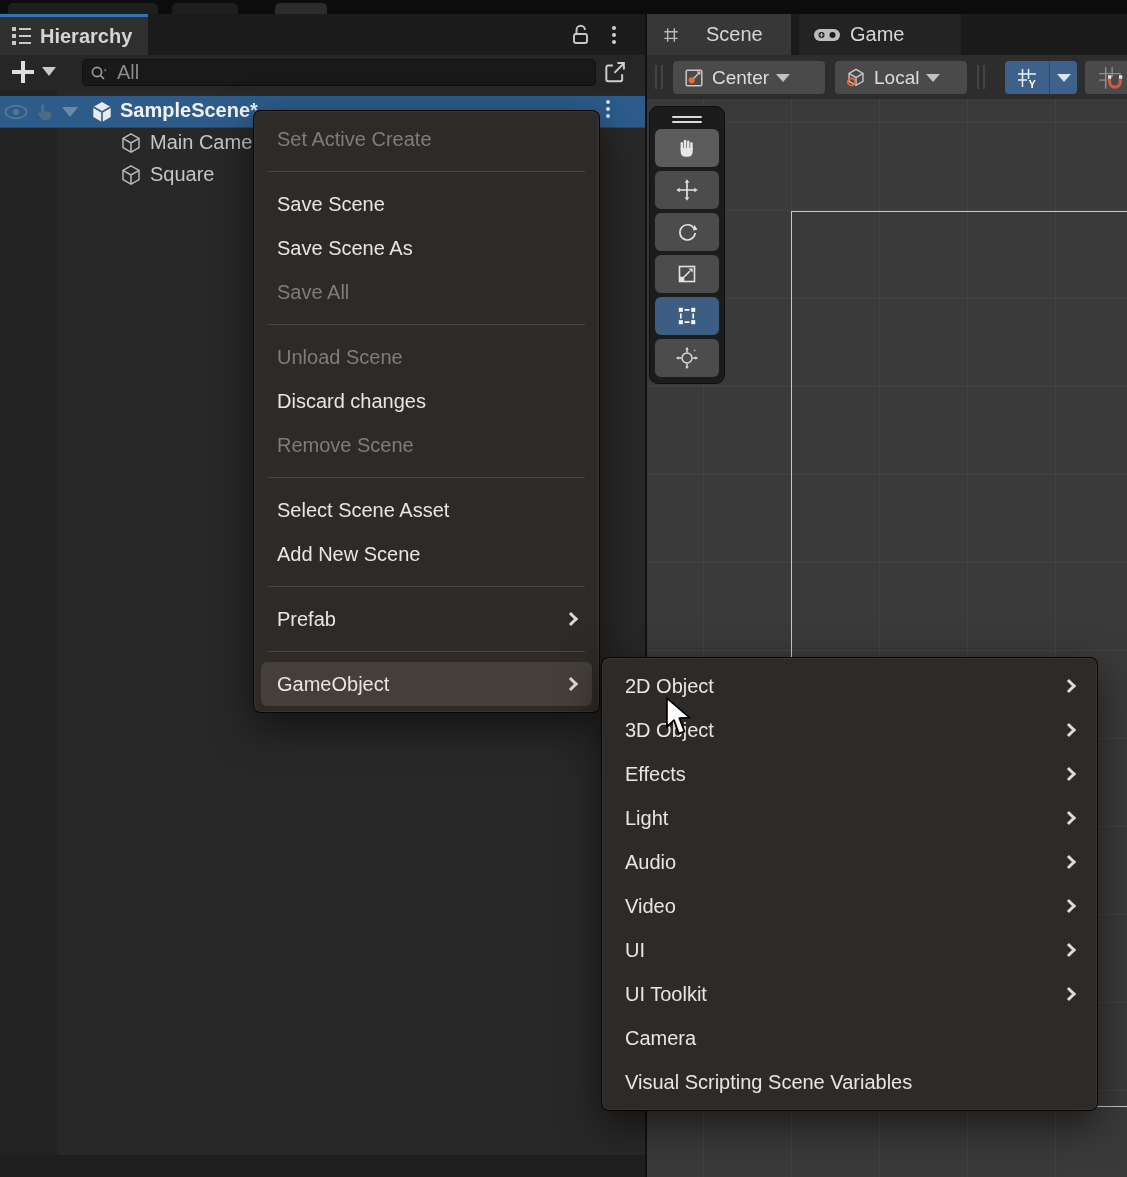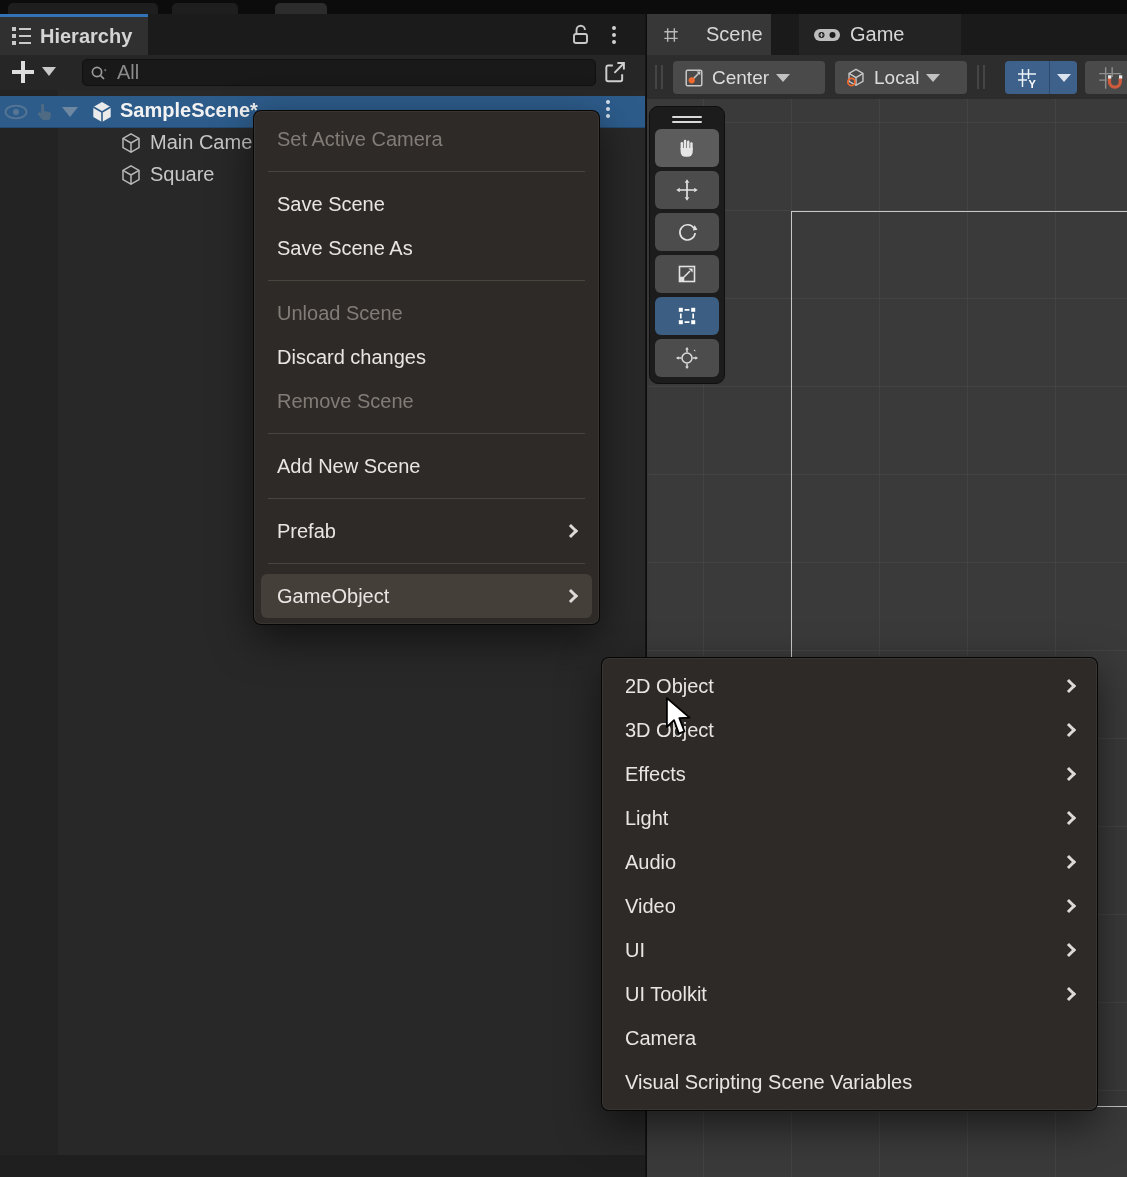--- a/index.html
+++ b/index.html
@@ -44,21 +44,21 @@
   .row-label { font-size:20px; color:#c6c6c6; white-space:nowrap; }
   .row-label.scene-name { color:#f2f2f2; font-weight:bold; }
   .h-bottom { position:absolute; left:0; top:1065px; width:645px; height:22px; background:#1f1f1f; }
 
   .tri-down { width:0; height:0; border-left:8px solid transparent; border-right:8px solid transparent; border-top:10px solid #6e88a1; }
 
   
   .s-panel { position:absolute; left:646px; top:14px; width:481px; height:1163px; background:#1a1a1a; border-left:1px solid #0e0e0e; overflow:hidden; }
   .s-tabbar { position:absolute; left:0; top:0; width:481px; height:41px; background:#1a1a1a; }
   .s-tab { position:absolute; top:0; height:41px; display:flex; align-items:center; gap:9px; padding-left:14px; }
-  .s-tab.active { left:0; width:124px; background:#373737;gap:25px; }
+  .s-tab.active { left:0; width:144px; background:#373737;gap:25px; }
   .s-tab.inactive { left:152px; width:162px; background:#232323; }
   .s-tab-label { color:#d6d6d6; font-size:20px; }
 
   .s-toolbar { position:absolute; left:0; top:41px; width:481px; height:44px; background:#2d2d2d; }
   .tb-sep { position:absolute; top:10px; width:10px; height:24px; }
   .tb-sep:before, .tb-sep:after { content:""; position:absolute; top:0; width:2px; height:24px; background:#454545; }
   .tb-sep:before { left:0; } .tb-sep:after { left:6px; }
   .tb-btn { position:absolute; top:6px; height:33px; background:#4a4a4a; border-radius:4px; display:flex; align-items:center; gap:7px; padding:0 10px; }
   .tb-btn-label { color:#dcdcdc; font-size:19px; }
   .tb-caret { width:0; height:0; border-left:7px solid transparent; border-right:7px solid transparent; border-top:8px solid #c2c2c2; }
@@ -347,40 +347,46 @@
             <path d="M12 1l-1.8 2.6h3.6zM12 23l-1.8-2.6h3.6zM1 12l2.6-1.8v3.6zM23 12l-2.6-1.8v3.6z" fill="#dcdcdc"></path>
             <path d="M18.6 4.4l1.8 1.2-.4-2.2z" fill="#dcdcdc"></path>
           </svg>
         </div>
       </div>
     </div>
   </div>
 
   <div class="menu ctx-menu">
     <div class="m-item disabled">
-      <span class="m-label">Set Active Camera</span>
+      <span class="m-label">Set Active Create</span>
     </div>
     <div class="m-div"></div>
     <div class="m-item">
       <span class="m-label">Save Scene</span>
     </div>
     <div class="m-item">
       <span class="m-label">Save Scene As</span>
+    </div>
+    <div class="m-item disabled">
+      <span class="m-label">Save All</span>
     </div>
     <div class="m-div"></div>
     <div class="m-item disabled">
       <span class="m-label">Unload Scene</span>
     </div>
     <div class="m-item">
       <span class="m-label">Discard changes</span>
     </div>
     <div class="m-item disabled">
       <span class="m-label">Remove Scene</span>
     </div>
     <div class="m-div"></div>
+    <div class="m-item">
+      <span class="m-label">Select Scene Asset</span>
+    </div>
     <div class="m-item">
       <span class="m-label">Add New Scene</span>
     </div>
     <div class="m-div"></div>
     <div class="m-item">
       <span class="m-label">Prefab</span>
       <span class="chev"></span>
     </div>
     <div class="m-div"></div>
     <div class="m-item hovergray">

